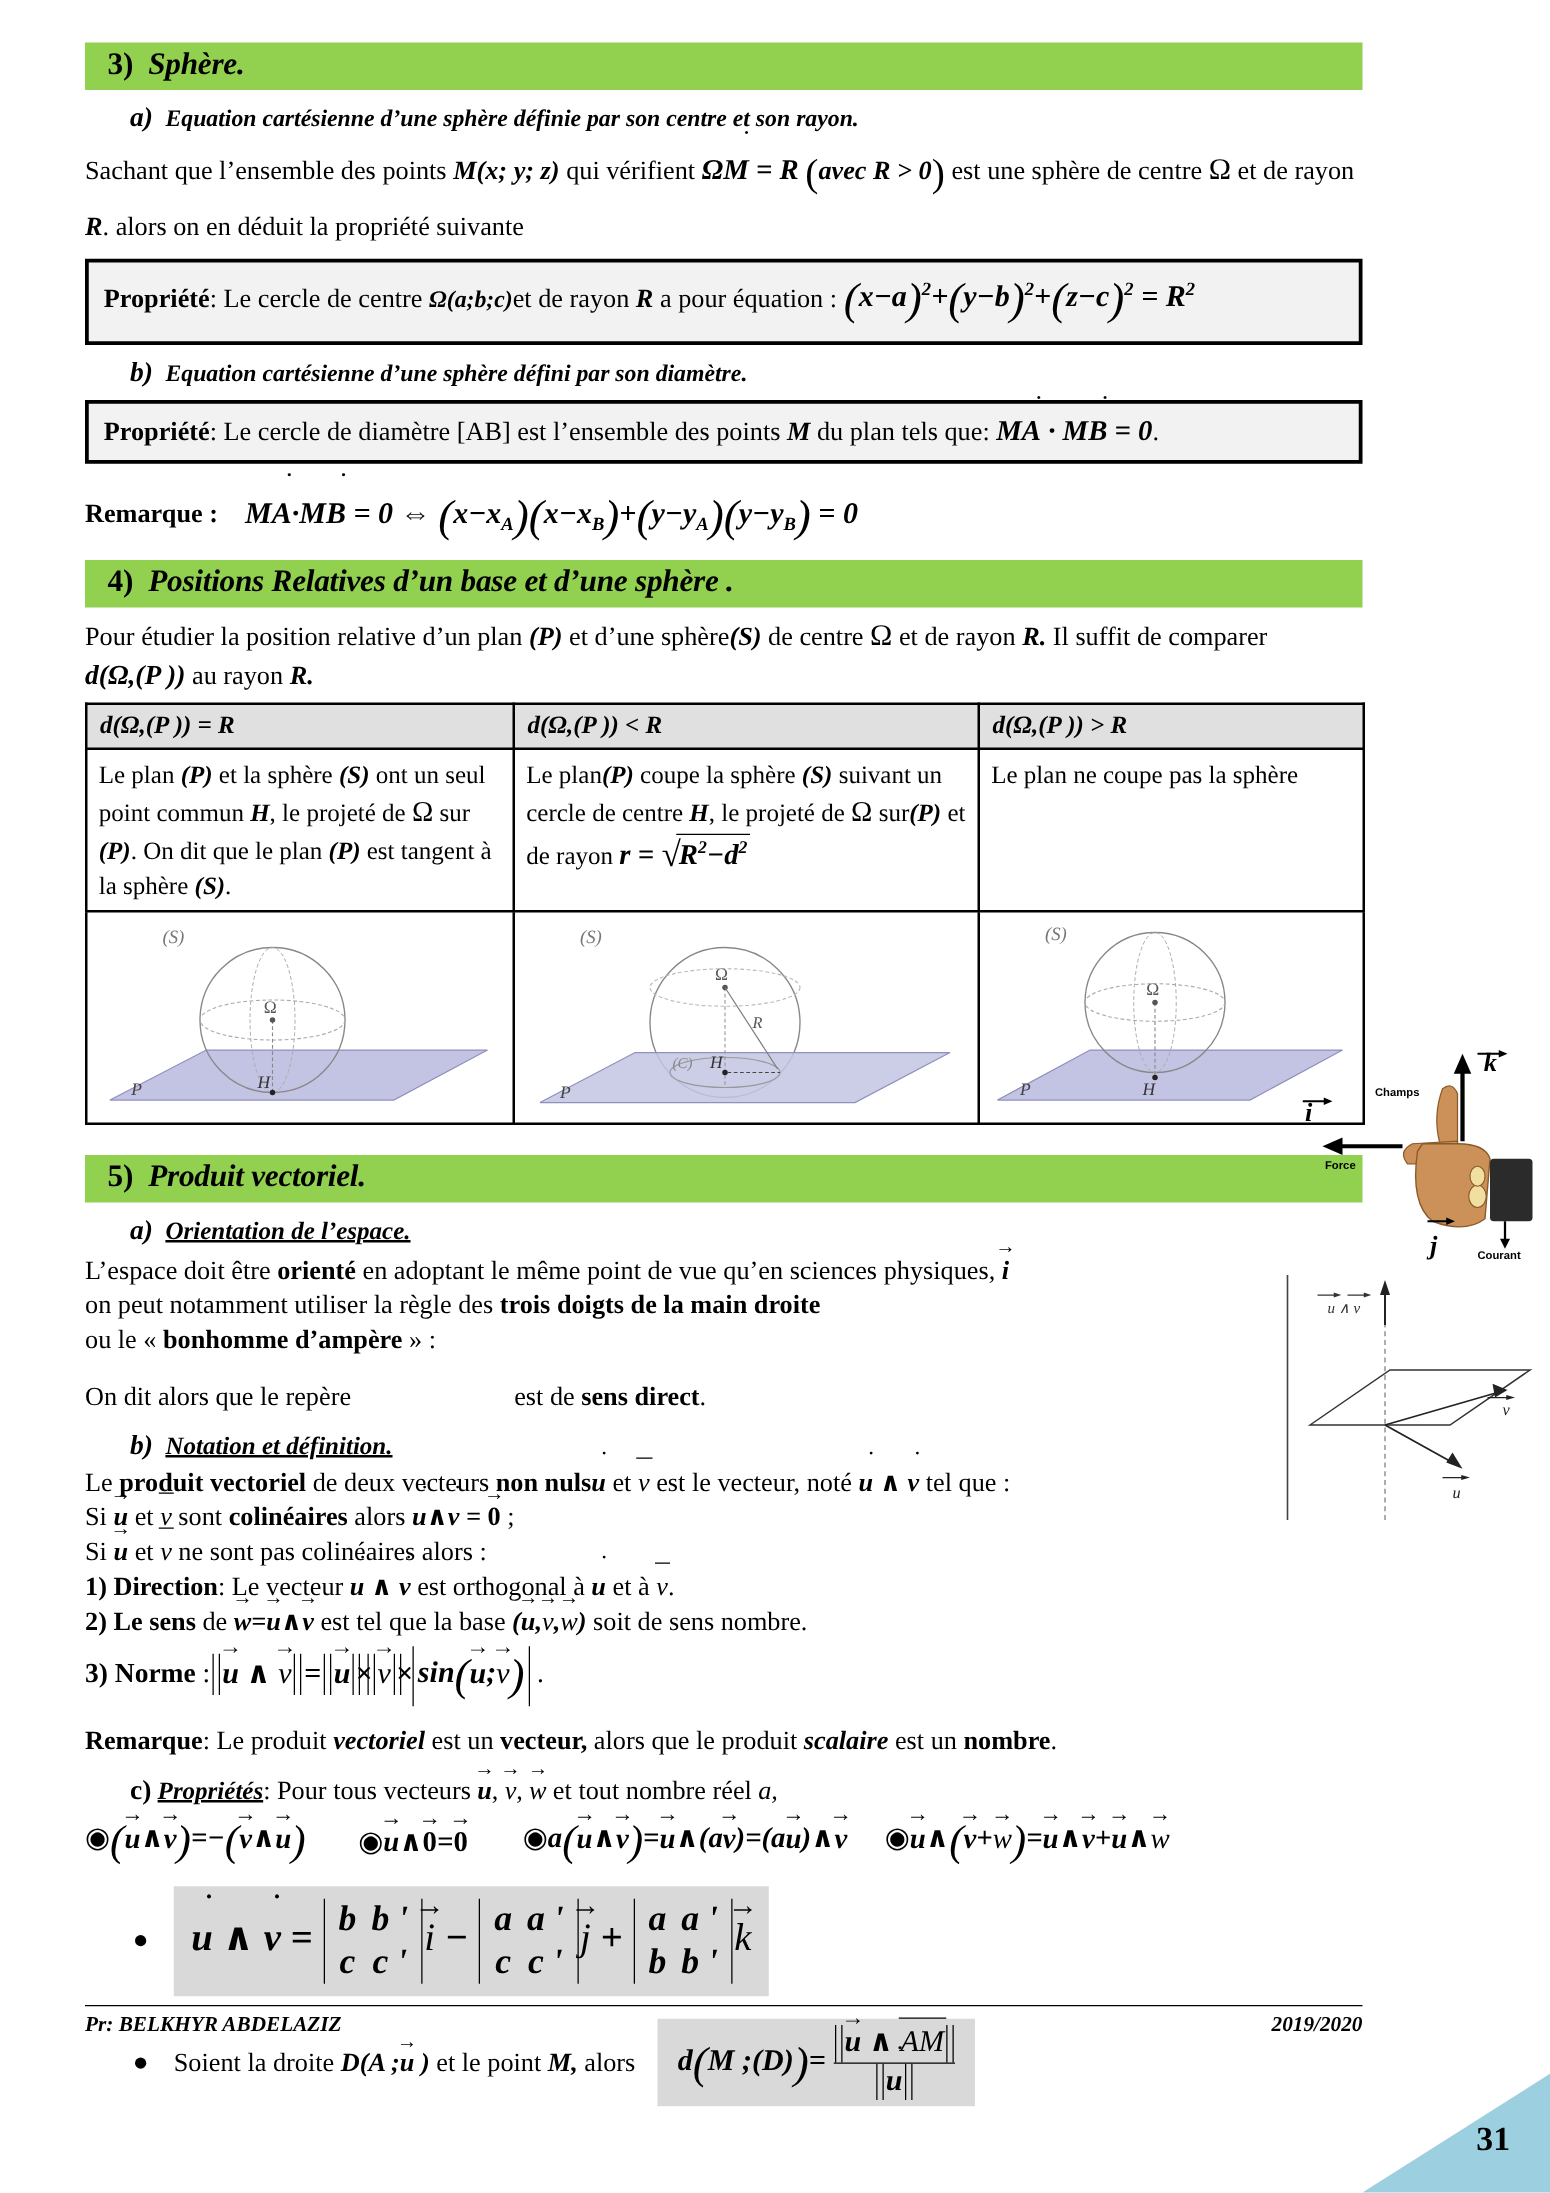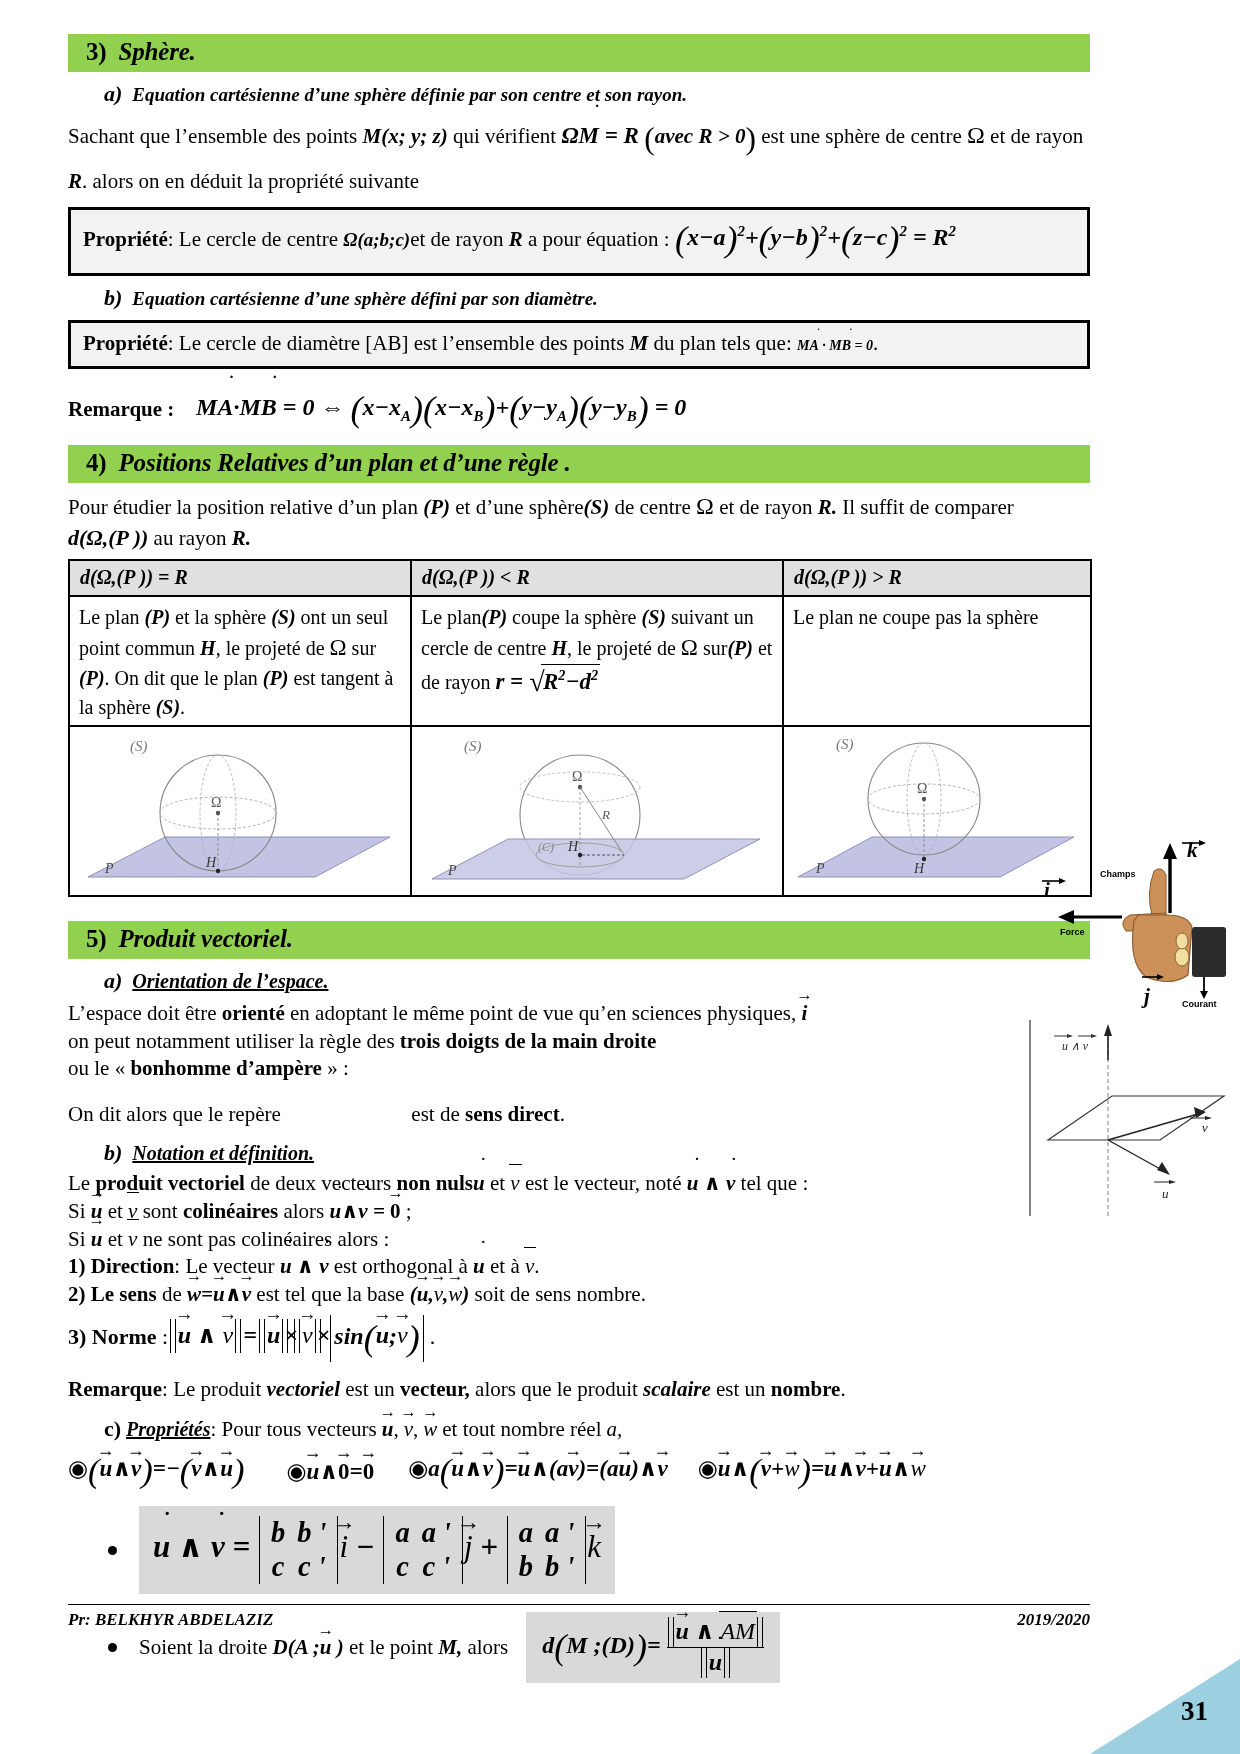--- a/index.html
+++ b/index.html
@@ -248,33 +248,33 @@
 
     <div class="sub">
       <span class="lbl">b)</span>
       &nbsp;<span style="font-size:19px">Equation cartésienne d’une sphère défini  par son diamètre.</span>
     </div>
 
     <div class="propbox">
       <b>Propriété</b><span>: Le cercle de diamètre [AB] est l’ensemble des points</span>
       <span class="m">M</span>
       <span>du plan tels que:</span>
-      <span class="m" style="font-size:14px">M<span class="dotv">A</span> · M<span class="dotv">B</span> = <b>0</b></span>.
+      <span class="m" style="font-size:23px">M<span class="dotv">A</span> · M<span class="dotv">B</span> = <b>0</b></span>.
     </div>
 
     <div class="para" style="margin-top:12px">
       <b>Remarque :</b>
       &nbsp;&nbsp;<span class="m" style="font-size:24px">
         M<span class="dotv">A</span>·M<span class="dotv">B</span> = 0 ⇔ <span class="paren-big">(</span>x−x<span class="sub2">A</span><span class="paren-big">)</span><span class="paren-big">(</span>x−x<span class="sub2">B</span><span class="paren-big">)</span>+<span class="paren-big">(</span>y−y<span class="sub2">A</span><span class="paren-big">)</span><span class="paren-big">(</span>y−y<span class="sub2">B</span><span class="paren-big">)</span> = 0
       </span>
     </div>
 
     <div class="banner" style="margin-top:6px">
       <span class="num">4)</span>
-      &nbsp;<span>Positions Relatives d’un plan et d’une règle .</span>
+      &nbsp;<span>Positions Relatives d’un base et d’une sphère .</span>
     </div>
 
     <div class="para tight" style="margin-top:8px">
       <span>Pour étudier la position relative d’un plan</span>
       <span class="m">(P)</span>
       <span>et d’une sphère</span><span class="m">(S)</span>
       <span>de centre</span>
       <span style="font-size:24px">Ω</span>
       <span>et de rayon</span>
       <span class="m">R.</span>
@@ -502,21 +502,21 @@
       <span class="mi" style="font-weight:normal;font-size:21px">a,</span>
     </div>
 
     <div style="font-size:23px;margin-top:9px;display:flex;align-items:center;gap:20px;white-space:nowrap">
       <span class="m nowrap">
         ◉<span class="paren-big">(</span><span class="vecarrow">u</span>∧<span class="vecarrow">v</span><span class="paren-big">)</span>=−<span class="paren-big">(</span><span class="vecarrow">v</span>∧<span class="vecarrow">u</span><span class="paren-big">)</span>
       </span>
       <span class="m nowrap" style="margin-left:22px">
         ◉<span class="vecarrow">u</span>∧<span class="vecarrow" style="font-style:normal">0</span>=<span class="vecarrow" style="font-style:normal">0</span>
       </span>
-      <span class="m nowrap" style="margin-left:14px">
+      <span class="m nowrap" style="margin-left:24px">
         ◉a<span class="paren-big">(</span><span class="vecarrow">u</span>∧<span class="vecarrow">v</span><span class="paren-big">)</span>=<span class="vecarrow">u</span>∧(a<span class="vecarrow">v</span>)=(a<span class="vecarrow">u</span>)∧<span class="vecarrow">v</span>
       </span>
       <span class="m nowrap" style="margin-left:10px">
         ◉<span class="vecarrow">u</span>∧<span class="paren-big">(</span><span class="vecarrow">v</span>+<span class="vecarrow" style="font-weight:normal">w</span><span class="paren-big">)</span>=<span class="vecarrow">u</span>∧<span class="vecarrow">v</span>+<span class="vecarrow">u</span>∧<span class="vecarrow" style="font-weight:normal">w</span>
       </span>
     </div>
 
     <div class="bulletrow" style="margin-top:16px">
       <span class="bulletdot"></span>
       <span class="grayform">

